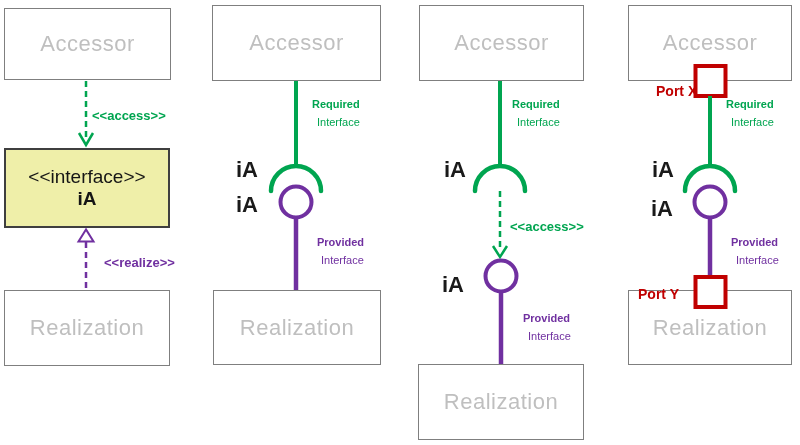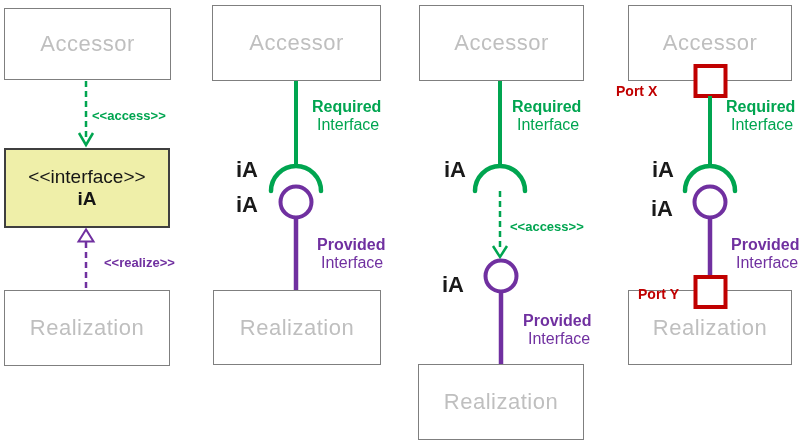--- a/index.html
+++ b/index.html
@@ -9,21 +9,21 @@
        display:flex;align-items:center;justify-content:center;
        font-size:22px;color:var(--box_text);box-sizing:border-box;letter-spacing:.5px;}
   .ifacebox{position:absolute;background:var(--yellow_fill);border:2px solid var(--yellow_border);
        display:flex;flex-direction:column;align-items:center;justify-content:center;
        box-sizing:border-box;color:#151515;}
   .ifacebox .st{font-size:19px;line-height:22px;}
   .ifacebox .nm{font-size:19px;font-weight:bold;line-height:22px;}
   .lbl{position:absolute;white-space:nowrap;line-height:1.05;}
   .g{color:var(--green);} .p{color:var(--purple);} .r{color:var(--red);}
   .b{font-weight:bold;}
-  .s13{font-size:13px;} .s14{font-size:14px;} .s15{font-size:16px;}
+  .s13{font-size:13px;} .s14{font-size:14px;} .s15{font-size:11px;}
   .ia{position:absolute;font-size:22px;font-weight:bold;color:var(--ia_text);white-space:nowrap;line-height:1.05;}
   svg.overlay{position:absolute;left:0;top:0;pointer-events:none;}
   .stroke-g{stroke:var(--green);} .stroke-p{stroke:var(--purple);} .stroke-r{stroke:var(--red);}
   .nofill{fill:none;} .whitefill{fill:#fff;}
   .dashed{stroke-dasharray:6 4;}
 </style>
 </head>
 <body>
 
 <div class="canvas">
@@ -67,21 +67,21 @@
   <div class="ia" style="left:442px;top:273px;">iA</div>
   <div class="lbl p b s15" style="left:523px;top:313px;">Provided</div>
   <div class="lbl p s15" style="left:528px;top:331px;">Interface</div>
 
   <div class="box" style="left:628px;top:5px;width:164px;height:76px;">
     <span>Accessor</span>
   </div>
   <div class="box" style="left:628px;top:290px;width:164px;height:75px;">
     <span>Realization</span>
   </div>
-  <div class="lbl r b s14" style="left:616px;top:84px;">Port X</div>
+  <div class="lbl r b s14" style="left:656px;top:84px;">Port X</div>
   <div class="lbl g b s15" style="left:726px;top:99px;">Required</div>
   <div class="lbl g s15" style="left:731px;top:117px;">Interface</div>
   <div class="ia" style="left:652px;top:158px;">iA</div>
   <div class="ia" style="left:651px;top:197px;">iA</div>
   <div class="lbl p b s15" style="left:731px;top:237px;">Provided</div>
   <div class="lbl p s15" style="left:736px;top:255px;">Interface</div>
   <div class="lbl r b s14" style="left:638px;top:271px;margin-top:16px;">Port Y</div>
 
   <svg class="overlay" width="800" height="445" viewBox="0 0 800 445">
 

